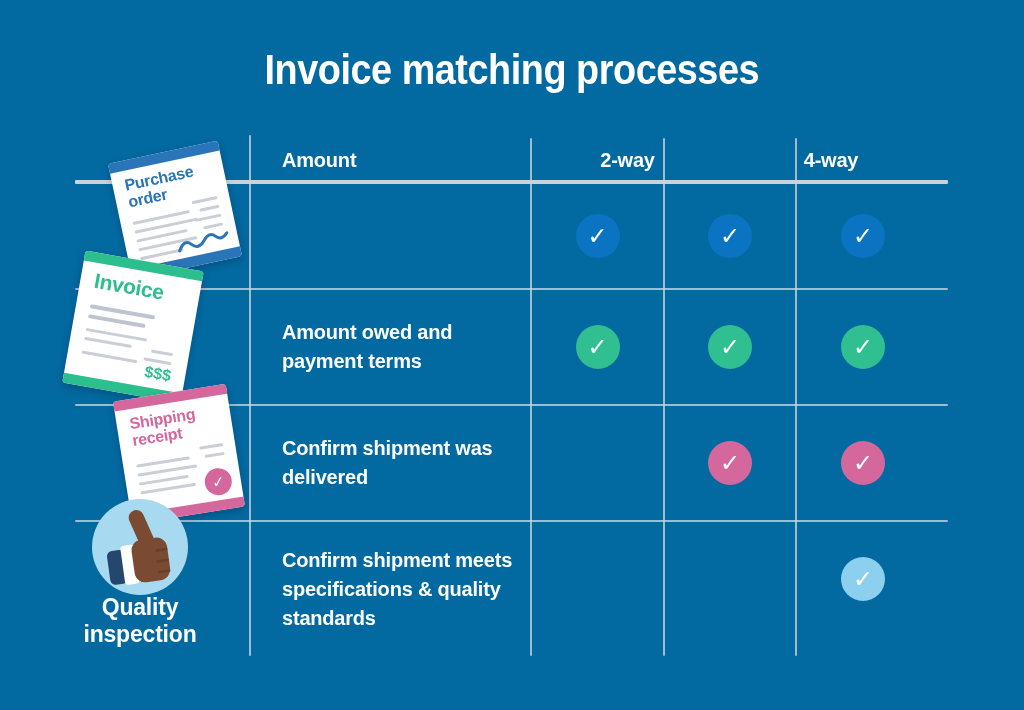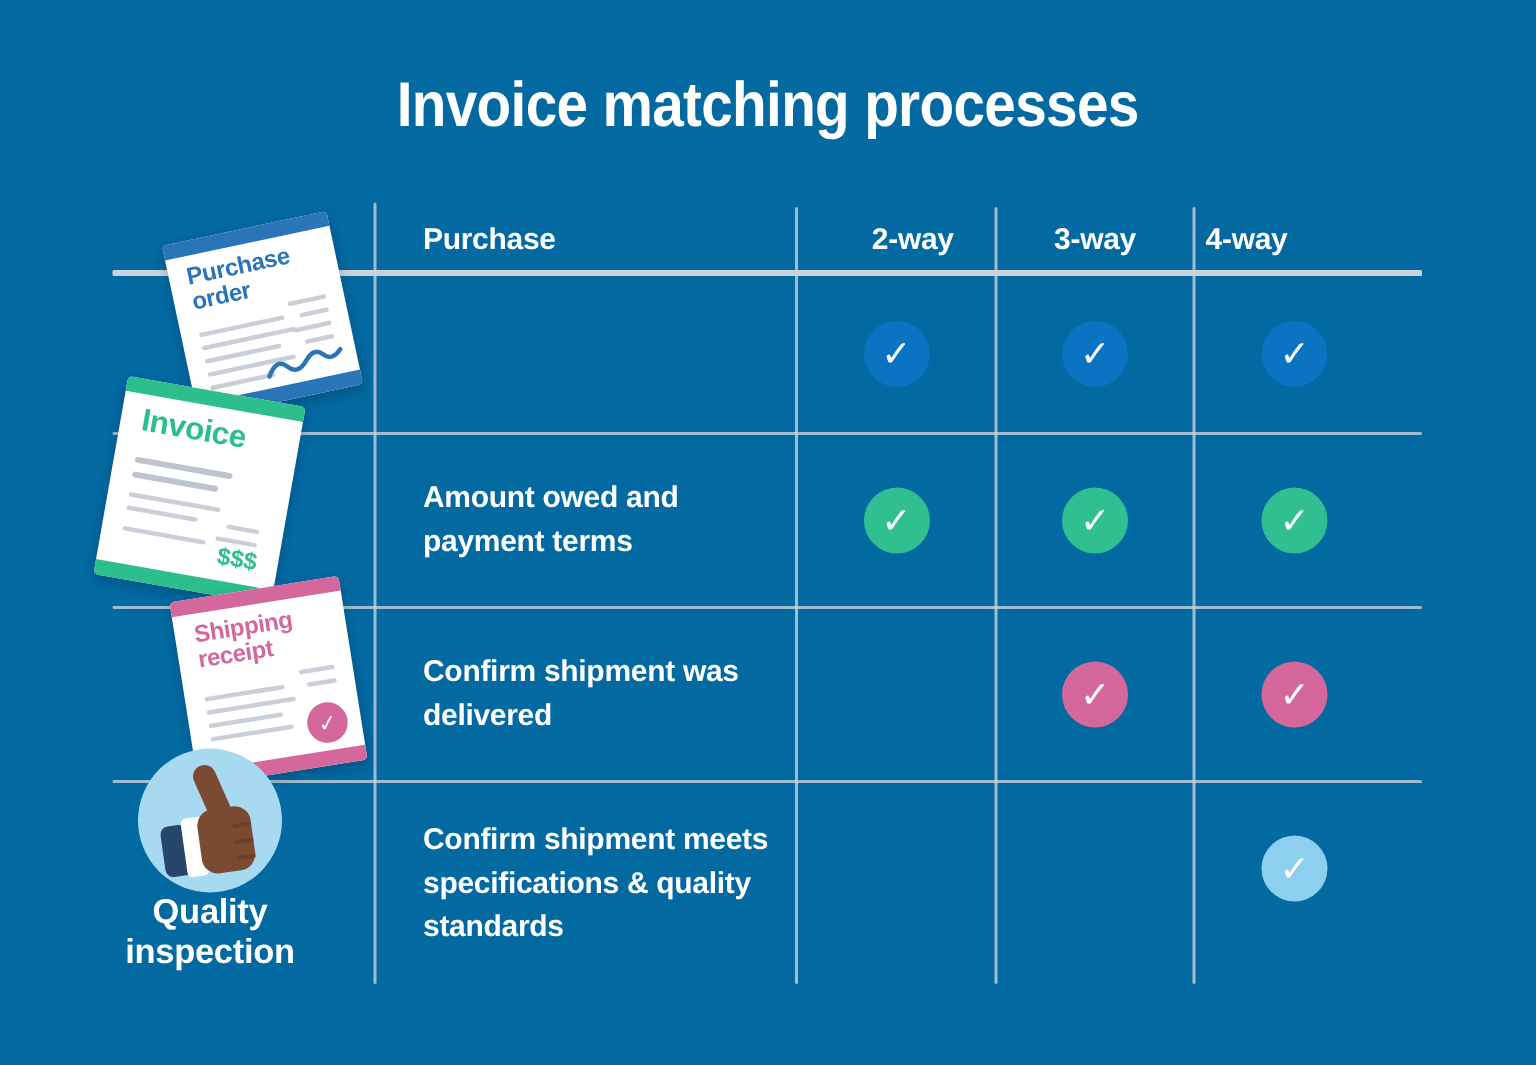--- a/index.html
+++ b/index.html
@@ -100,23 +100,22 @@
 
   <div class="hline thick" style="left:75px; top:180px; width:873px;"></div>
   <div class="hline" style="left:75px; top:288px; width:873px;"></div>
   <div class="hline" style="left:75px; top:404px; width:873px;"></div>
   <div class="hline" style="left:75px; top:520px; width:873px;"></div>
   <div class="vline" style="left:249px; top:135px; height:521px;"></div>
   <div class="vline" style="left:530px; top:138px; height:518px;"></div>
   <div class="vline" style="left:663px; top:138px; height:518px;"></div>
   <div class="vline" style="left:795px; top:138px; height:518px;"></div>
 
-  <div class="hdr purpose">Purchase</div>
-  <div class="hdr col" style="left:531px; width:155px;">2-way</div>
-  <div class="hdr col" style="left:664px; width:132px;">3-way</div>
+  <div class="hdr purpose">Amount</div>
+  <div class="hdr col" style="left:550px; width:155px;">2-way</div>
   <div class="hdr col" style="left:764px; width:134px;">4-way</div>
 
   <div class="mrow r0" style="top:184px; height:104px;">
     <div class="ccell c0">
         <span class="check" style="background: rgb(11, 116, 194);">✓</span>
       </div>
     <div class="ccell c1">
         <span class="check" style="background: rgb(11, 116, 194);">✓</span>
       </div>
     <div class="ccell c2">

